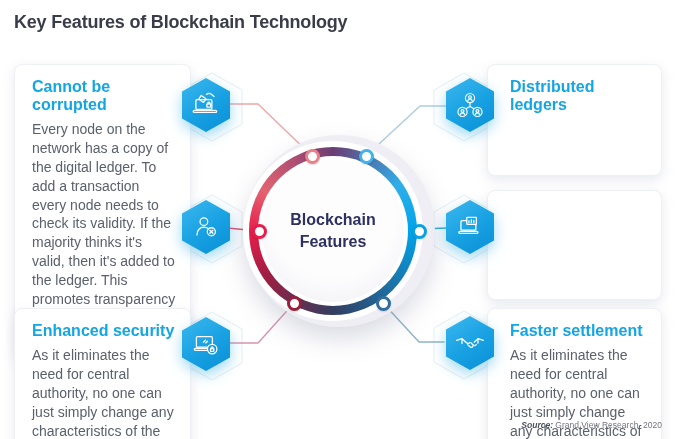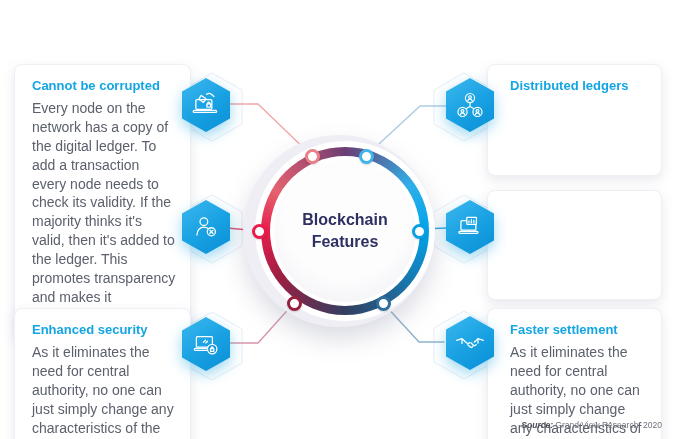--- a/index.html
+++ b/index.html
@@ -14,36 +14,36 @@
   
   .lines-layer{position:absolute;left:0;top:0;z-index:1;}
   
   .card{
     position:absolute;z-index:2;box-sizing:border-box;
     background:#ffffff;border:1px solid #eef0f5;border-radius:8px;
     box-shadow:0 4px 12px rgba(150,156,180,0.22);
     padding:13px 13px 11px 17px;
   }
   .card.right{padding-left:22px;}
-  .card-title{margin:0 0 6px 0;font-size:13px;font-weight:700;color:#14a5e3;}
+  .card-title{margin:0 0 6px 0;font-size:16px;font-weight:700;color:#14a5e3;}
   .card-body{margin:0;font-size:14px;line-height:1.35;color:#5b606c;}
   
   .hex-wrap{position:absolute;z-index:4;width:48px;height:54px;
     filter:drop-shadow(0 5px 7px rgba(41,171,226,0.45));}
   .hex{
     width:48px;height:54px;display:flex;align-items:center;justify-content:center;
     background:linear-gradient(145deg,#3cb8ef 0%,#17a0e2 55%,#0a8fd6 100%);
     clip-path:polygon(50% 0%,100% 25%,100% 75%,50% 100%,0% 75%,0% 25%);
   }
   .hex svg{display:block;}
   
   .circle-outer{
     position:absolute;left:243px;top:135px;z-index:2;width:192px;height:192px;border-radius:50%;
     background:#eeeef4;box-shadow:0 12px 24px rgba(135,140,165,0.30);
-    display:flex;align-items:center;justify-content:flex-end;
+    display:flex;align-items:center;justify-content:flex-start;
   }
   .circle-bezel{width:180px;height:180px;border-radius:50%;background:#ffffff;
     display:flex;align-items:center;justify-content:center;}
   .circle-ring{
     width:168px;height:168px;border-radius:50%;
     background:conic-gradient(from 0deg,
       #6b3d74 0deg,#2fafe9 55deg,#00a4ea 90deg,#1d6fa3 135deg,
       #333e60 180deg,#9c1f42 235deg,#e71e4d 270deg,#e4636f 300deg,
       #b14f72 330deg,#6b3d74 360deg);
     display:flex;align-items:center;justify-content:center;
@@ -67,20 +67,21 @@
   .n6{border-color:#2f6e9e;}
   
   .source{position:absolute;right:14px;top:420px;z-index:2;font-size:8.5px;color:#70747e;}
   .source b{color:#4b4f59;font-style:italic;}
 </style>
 </head>
 <body>
 
 <div class="stage">
 
+  <h1 class="main-title">Key Features of Blockchain Technology</h1>
 
   <svg class="lines-layer" width="676" height="439" viewBox="0 0 676 439">
     <g fill="none" stroke="#e9edf3" stroke-width="1">
       <polygon points="212,73 242,90 242,124 212,141 182,124 182,90"></polygon>
       <polygon points="212,195 242,212 242,246 212,263 182,246 182,212"></polygon>
       <polygon points="212,312 242,329 242,363 212,380 182,363 182,329"></polygon>
       <polygon points="464,73 494,90 494,124 464,141 434,124 434,90"></polygon>
       <polygon points="464,195 494,212 494,246 464,263 434,246 434,212"></polygon>
       <polygon points="464,311 494,328 494,362 464,379 434,362 434,328"></polygon>
     </g>

